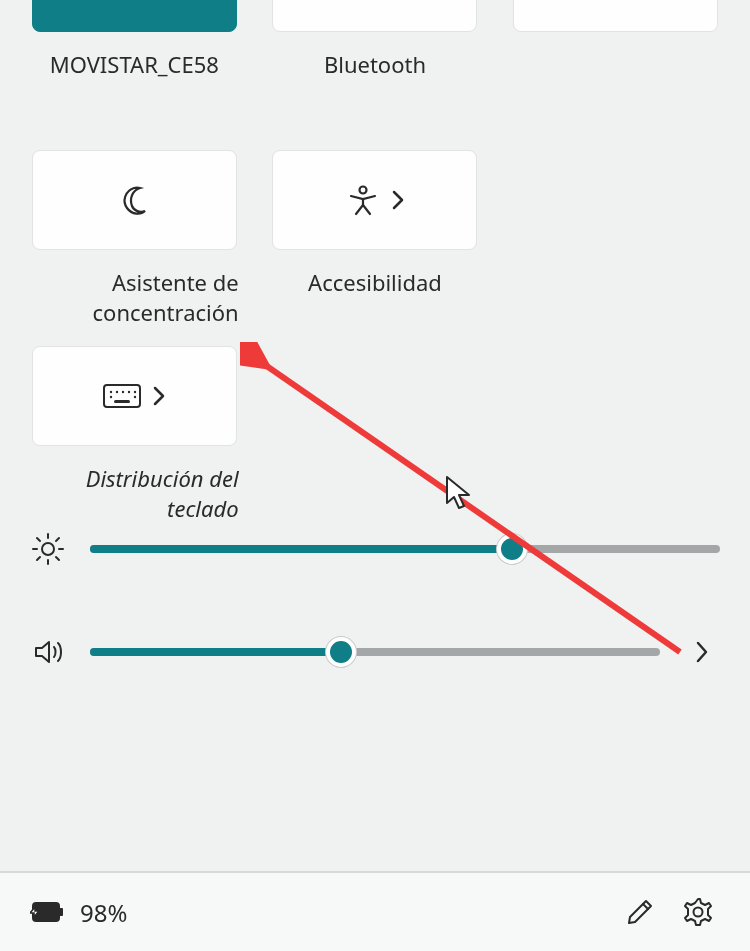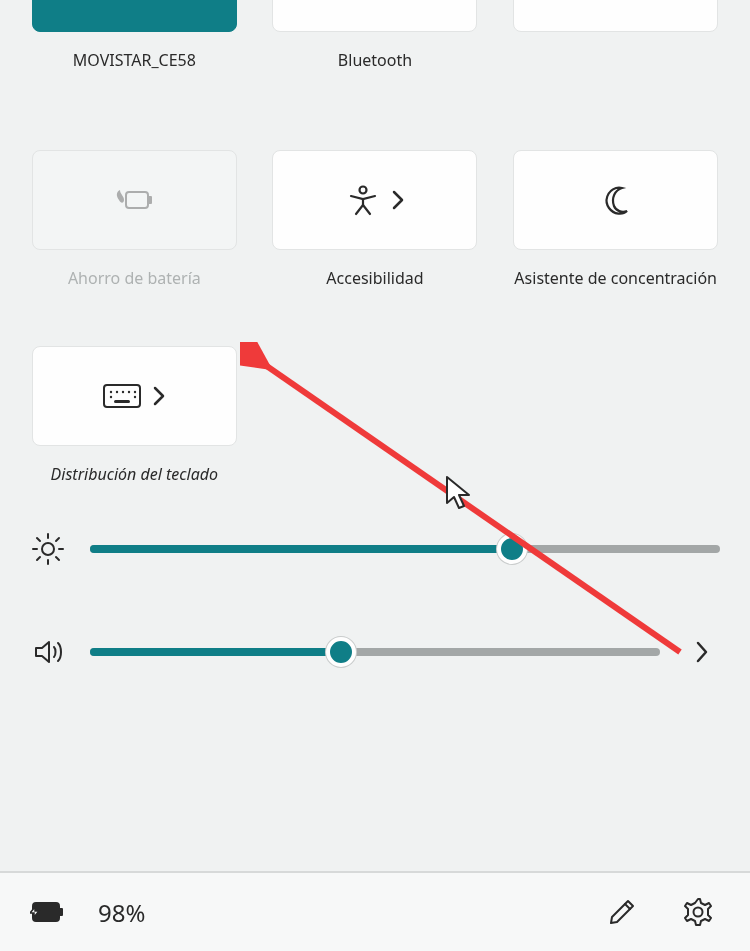--- a/index.html
+++ b/index.html
@@ -43,21 +43,21 @@
     border-color: #0f7e87;
   }
   .tile.disabled {
     background: #f3f5f5;
     border-color: #e2e4e4;
     cursor: default;
   }
   .tile.disabled svg { opacity: 0.35; }
   .tile-label {
     margin-top: 18px;
-    font-size: 16px;
+    font-size: 22px;
     text-align: right;
     line-height: 1.35;
     color: #2a2a2a;
     min-height: 60px;
     display: flex;
     align-items: flex-start;
     justify-content: center;
   }
   .tile-label.disabled { color: #aeb2b2; }
   .row1 { margin-top: -68px; }
@@ -123,21 +123,21 @@
   }
   .footer {
     position: absolute;
     left: 0; right: 0; bottom: 0;
     height: 80px;
     border-top: 2px solid #d7d9d9;
     background: #f7f8f8;
     display: flex;
     align-items: center;
     padding: 12px 30px;
-    gap: 32px;
+    gap: 14px;
   }
   .footer-spacer { flex: 1; }
   .battery-text { font-size: 24px; }
   .footer-btn {
     width: 44px; height: 44px;
     display: flex; align-items: center; justify-content: center;
     cursor: pointer;
     border-radius: 6px;
   }
   svg { display: block; }
@@ -166,58 +166,46 @@
       <div class="tile"></div>
       <div class="tile-label">Bluetooth</div>
     </div>
     <div class="tile-col">
       <div class="tile"></div>
     </div>
   </div>
 
   <div class="tiles-grid row2">
     <div class="tile-col">
-      <div class="tile disabled">
+      <div class="tile">
         <span>
-          <svg width="44" height="36" viewBox="0 0 44 36" fill="none" stroke="#2a2a2a" stroke-width="2">
-            <rect x="14" y="10" width="22" height="16" rx="3"></rect>
-            <rect x="36" y="14" width="4" height="8" rx="1" fill="#2a2a2a" stroke="none"></rect>
-            <path d="M7 18 C4 14, 4 10, 8 8 C8 12, 12 14, 12 18 C12 21, 9 22, 7 18 Z" fill="#2a2a2a" stroke="none"></path>
-          </svg>
-        </span>
-      </div>
-      <div class="tile-label disabled">Ahorro de batería</div>
+          <svg width="36" height="36" viewBox="0 0 36 36" fill="none" stroke="#2a2a2a" stroke-width="2.2">
+            <path d="M24 6 C17 8, 13 16, 16 24 C18 29, 24 31, 29 29 C25 33, 16 33, 11 26 C6 19, 9 9, 18 6 C20 5.5, 22 5.5, 24 6 Z"></path>
+          </svg>
+        </span>
+      </div>
+      <div class="tile-label">Asistente de concentración</div>
     </div>
     <div class="tile-col">
       <div class="tile">
         <span>
           <svg width="36" height="36" viewBox="0 0 36 36" fill="none" stroke="#2a2a2a" stroke-width="2.2" stroke-linecap="round">
             <circle cx="18" cy="8" r="3.5"></circle>
             <path d="M6 14 L18 17 L30 14"></path>
             <path d="M18 17 L18 23"></path>
             <path d="M18 23 L11 32 M18 23 L25 32"></path>
           </svg>
         </span>
         <span class="chevron">
           <svg width="14" height="22" viewBox="0 0 14 22" fill="none" stroke="#2a2a2a" stroke-width="2.5" stroke-linecap="round" stroke-linejoin="round">
             <path d="M3 3 L11 11 L3 19"></path>
           </svg>
         </span>
       </div>
       <div class="tile-label">Accesibilidad</div>
-    </div>
-    <div class="tile-col">
-      <div class="tile">
-        <span>
-          <svg width="36" height="36" viewBox="0 0 36 36" fill="none" stroke="#2a2a2a" stroke-width="2.2">
-            <path d="M24 6 C17 8, 13 16, 16 24 C18 29, 24 31, 29 29 C25 33, 16 33, 11 26 C6 19, 9 9, 18 6 C20 5.5, 22 5.5, 24 6 Z"></path>
-          </svg>
-        </span>
-      </div>
-      <div class="tile-label">Asistente de concentración</div>
     </div>
   </div>
 
   <div class="tiles-grid row3">
     <div class="tile-col">
       <div class="tile">
         <span>
           <svg width="40" height="30" viewBox="0 0 40 30" fill="none" stroke="#2a2a2a" stroke-width="2">
             <rect x="2" y="4" width="36" height="22" rx="3"></rect>
             <circle cx="9" cy="11" r="1.2" fill="#2a2a2a" stroke="none"></circle>

